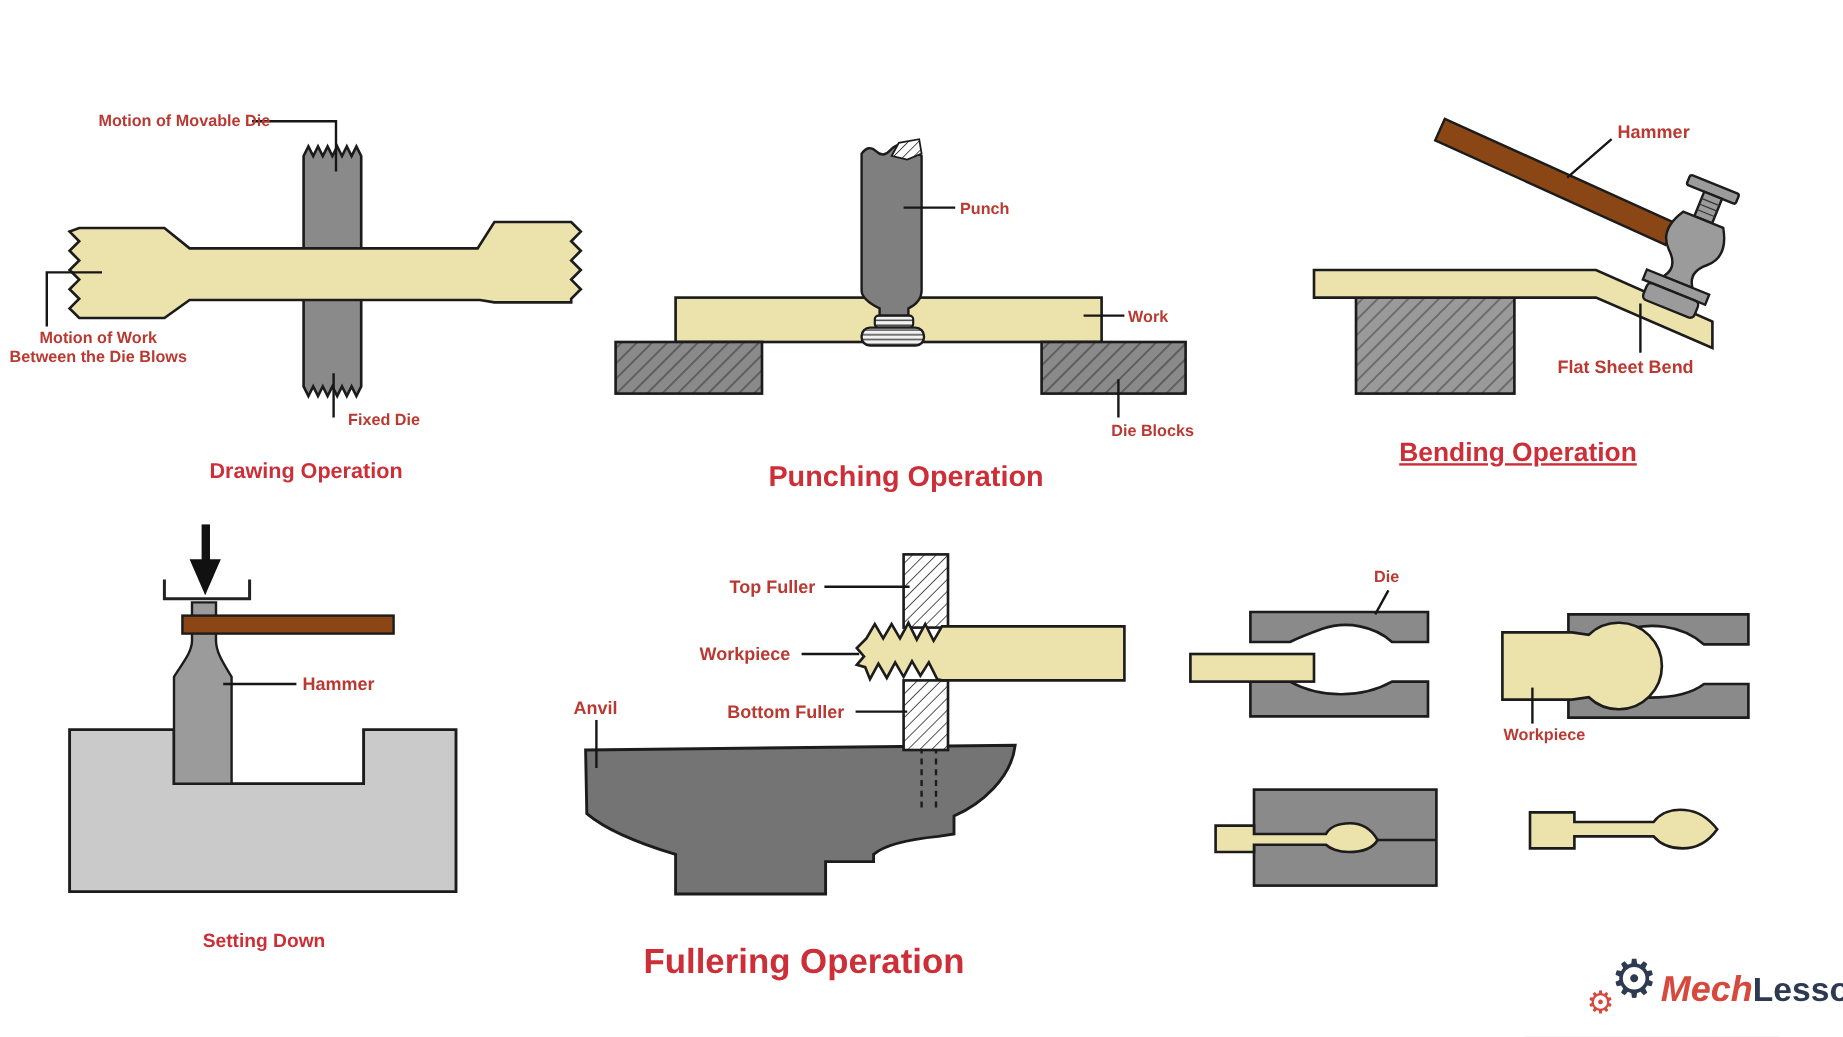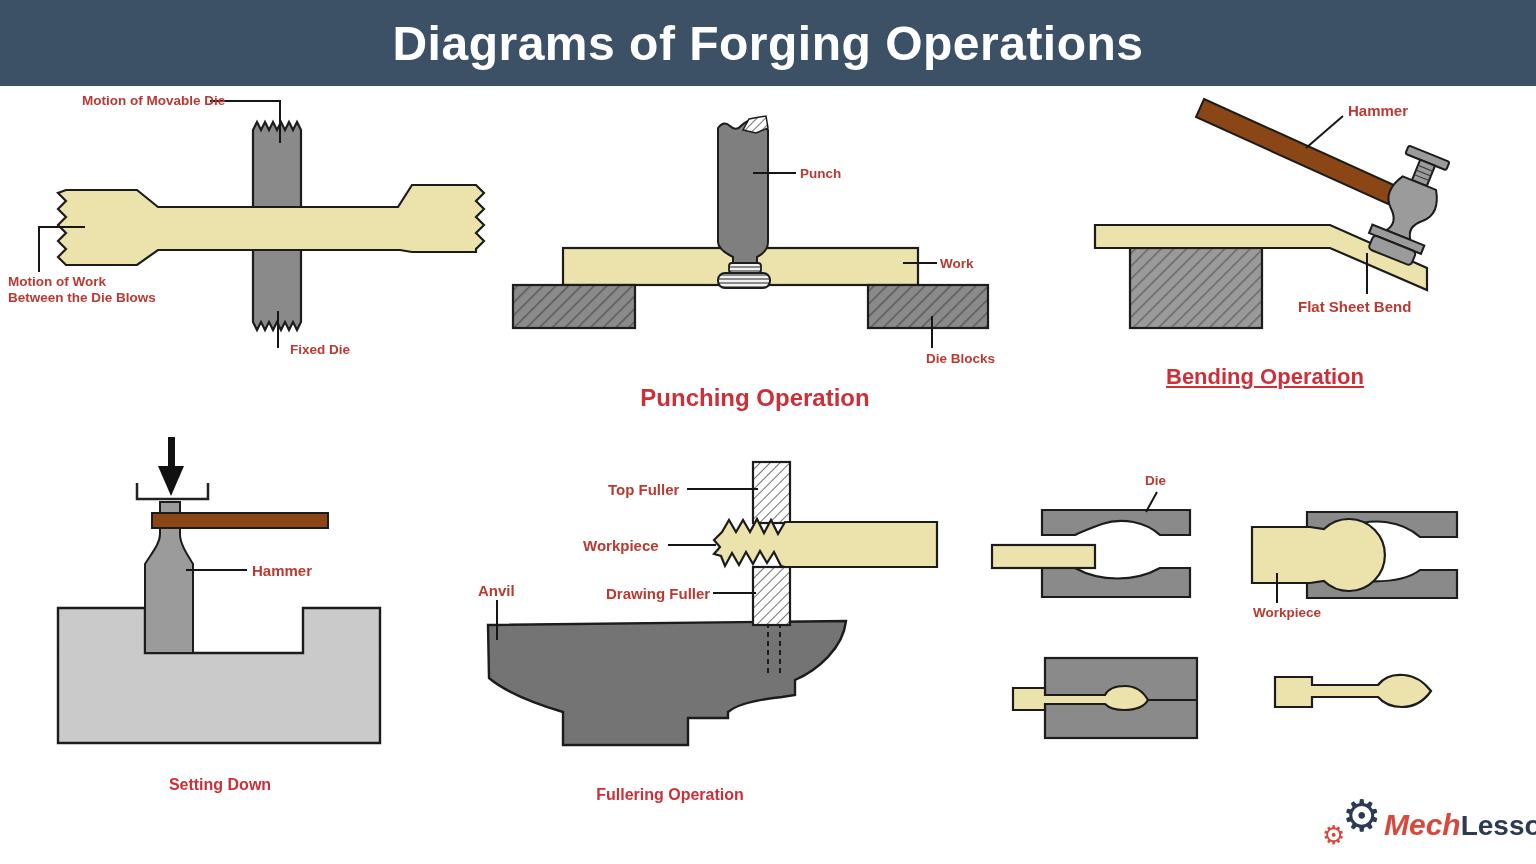--- a/index.html
+++ b/index.html
@@ -34,42 +34,40 @@
   #logo .word .p1{font-family:Liberation Sans, sans-serif;font-style:italic;font-weight:bold;
                   font-size:30px;color:var(--c-logo_red);}
   #logo .word .p2{font-family:"Liberation Sans",sans-serif;font-weight:bold;
                   font-size:28px;color:var(--c-logo_navy);}
 </style>
 </head>
 <body>
 
 <div id="page">
 
-  <div id="banner">
-    <h1>Diagrams of Forging Operations</h1>
-  </div>
 
   <div class="panel" style="left:0;top:86px;width:510px;height:330px;">
     <svg width="510" height="330" viewBox="0 0 510 330">
       <path class="s-die" d="M253 44 L257 36 L261 44 L265 36 L269 44 L273 36 L277 44 L281 36 L285 44 L289 36 L293 44 L297 36 L301 44
            L301 236 L297 244 L293 236 L289 244 L285 236 L281 244 L277 236 L273 244 L269 236 L265 244 L261 236 L257 244 L253 236 Z"></path>
       <path class="s-work" d="M66 104 L137 104 L158 121 L398 121 L412 99 L476 99
            L484 107 L476 115 L484 123 L476 131 L484 139 L476 147 L484 155 L476 163 L476 166
            L412 166 L400 164 L158 164 L137 179 L66 179
            L58 171 L66 163 L58 155 L66 147 L58 139 L66 131 L58 123 L66 115 L58 107 Z"></path>
       <polyline class="s-leader" points="210,15 280,15 280,57"></polyline>
       <polyline class="s-leader" points="85,141 39,141 39,186"></polyline>
       <polyline class="s-leader" points="278,225 278,262"></polyline>
     </svg>
     <div class="lbl" style="left:70px;top:7px;margin-left:12px;">Motion of Movable Die</div>
-    <div class="lbl" style="left:8px;top:188px;">
+    <div class="lbl" style="left:8px;top:188px;text-align:center;">
       <span style="display:block;">Motion of Work</span>
       <span style="display:block;">Between the Die Blows</span>
     </div>
     <div class="lbl" style="left:290px;top:256px;">Fixed Die</div>
+    <div class="cap" style="top:296px;width:510px;font-size:18px;">Drawing Operation</div>
   </div>
 
   <div class="panel" style="left:500px;top:86px;width:540px;height:330px;">
     <svg width="540" height="330" viewBox="0 0 540 330">
       <defs>
         <pattern id="hatchDieP" width="9" height="9" patternUnits="userSpaceOnUse" patternTransform="rotate(45)">
           <rect width="9" height="9" fill="#8A8A8A"></rect>
           <line x1="0" y1="0" x2="0" y2="9" stroke="#5a5a5a" stroke-width="3"></line>
         </pattern>
         <pattern id="hatchWhiteP" width="6" height="6" patternUnits="userSpaceOnUse" patternTransform="rotate(45)">
@@ -160,23 +158,23 @@
       <path class="s-work" d="M497 106 L345 106 L338 118 L331 104 L324 117 L317 103 L310 116 L303 104 L296 116 L289 104 L282 116
            L274 124 L280 131 L274 138 L281 140 L285 150 L292 137 L299 149 L306 136 L313 148 L320 135
            L327 147 L334 136 L341 150 L345 151 L497 151 Z"></path>
       <line class="s-leader" x1="247" y1="73" x2="318" y2="73"></line>
       <line class="s-leader" x1="228" y1="129" x2="276" y2="129"></line>
       <line class="s-leader" x1="273" y1="177" x2="316" y2="177"></line>
       <line class="s-leader" x1="57" y1="184" x2="57" y2="224"></line>
     </svg>
     <div class="lbl" style="left:168px;top:65px;font-size:15px;">Top Fuller</div>
     <div class="lbl" style="left:143px;top:121px;font-size:15px;">Workpiece</div>
-    <div class="lbl" style="left:166px;top:169px;font-size:15px;">Drawing Fuller</div>
+    <div class="lbl" style="left:166px;top:169px;font-size:15px;">Bottom Fuller</div>
     <div class="lbl" style="left:38px;top:166px;font-size:15px;">Anvil</div>
-    <div class="cap" style="top:370px;width:460px;font-size:16px;">Fullering Operation</div>
+    <div class="cap" style="top:370px;width:460px;font-size:29px;">Fullering Operation</div>
   </div>
 
   <div class="panel" style="left:950px;top:416px;width:586px;height:448px;">
     <svg width="586" height="448" viewBox="0 0 586 448">
 
       <path class="s-die" d="M92 94 L240 94 L240 119 L210 119 C196 106 172 101 152 108 C141 112 133 115 125 119 L92 119 Z"></path>
       <path class="s-die" d="M92 181 L92 152 L125 152 C150 166 185 166 210 152 L240 152 L240 181 Z"></path>
       <rect class="s-work" x="42" y="129" width="103" height="23"></rect>
 
       <path class="s-die" d="M357 96 L507 96 L507 121 L470 121 C452 105 424 101 398 111 C387 115 378 118 370 121 L357 121 Z"></path>

